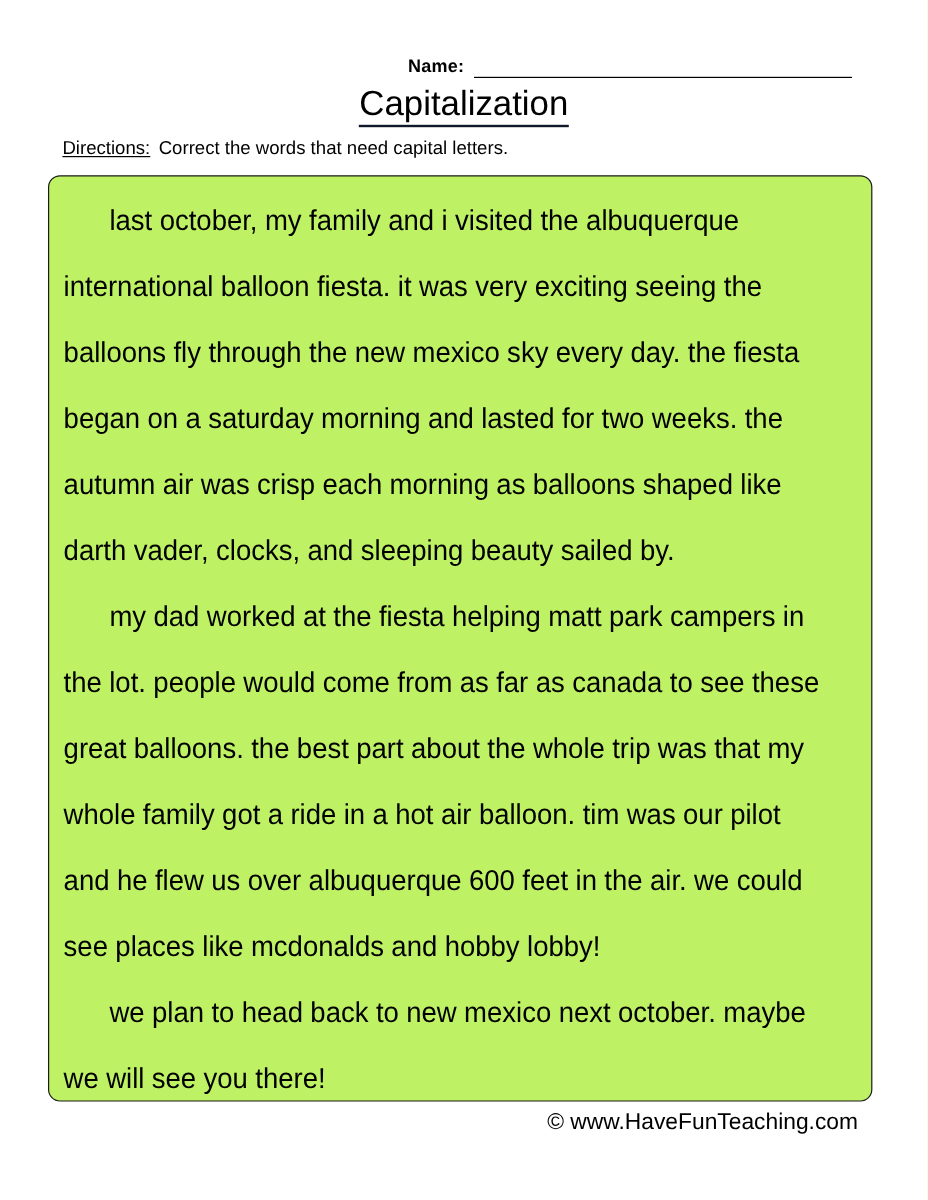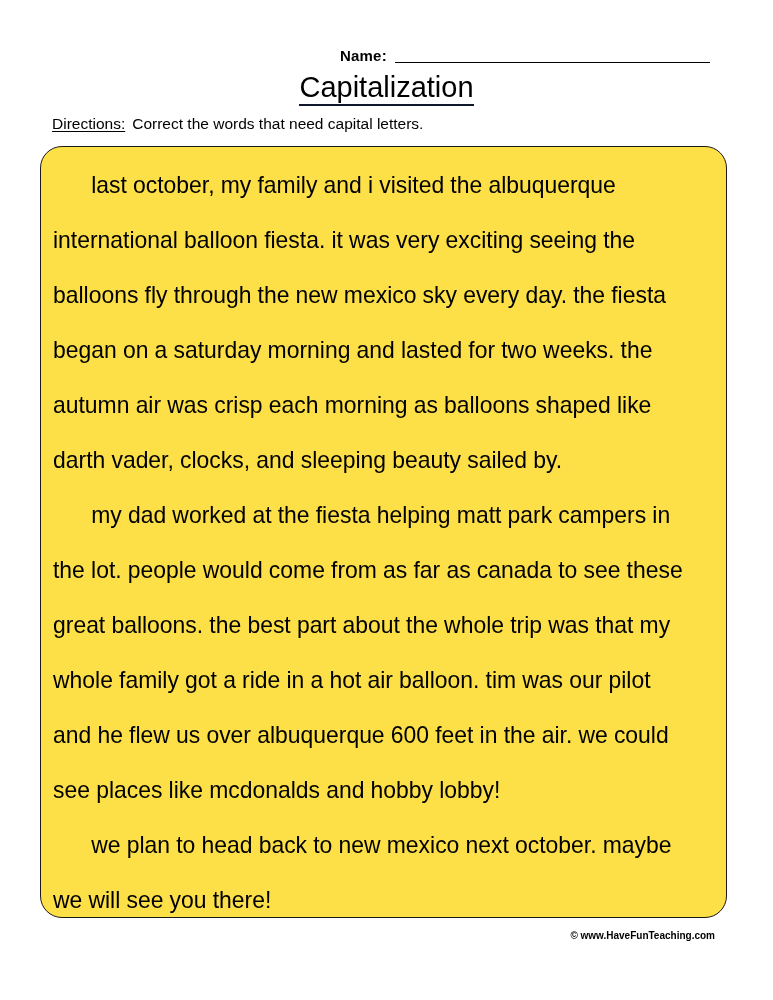--- a/index.html
+++ b/index.html
@@ -16,20 +16,21 @@
     overflow: hidden;
   }
 
   
   .name-row {
     position: absolute;
     left: 340px;
     top: 47px;
     width: 370px;
     display: flex;
+    align-items: flex-end;
   }
   .name-label {
     font-size: 15px;
     font-weight: 600;
     letter-spacing: 0.2px;
     line-height: 18px;
     white-space: nowrap;
     padding-right: 8px;
   }
   .name-blank {
@@ -75,22 +76,22 @@
 
   
   .passage-box {
     position: absolute;
     left: 40px;
     top: 146px;
     width: 687px;
     height: 772px;
     box-sizing: border-box;
     border: 1.4px solid #1a1a1a;
-    border-radius: 22px;
-    background: #fde047;
+    border-radius: 10px;
+    background: #bef264;
     padding: 0;
   }
   .passage-inner {
     position: absolute;
     left: 12px;
     top: 10px;
     right: 10px;
     font-size: 24px;
     line-height: 55px;
     font-stretch: semi-condensed;
@@ -105,24 +106,23 @@
   }
   .passage-inner p.p-gap {
     margin-top: 0px;
   }
 
   
   .footer {
     position: absolute;
     right: 58px;
     top: 928px;
-    font-size: 10px;
+    font-size: 19px;
     line-height: 16px;
     white-space: nowrap;
-    font-weight: bold;
   }
 </style>
 </head>
 <body>
 
 <div class="name-row">
   <div class="name-label">Name:</div>
   <div class="name-blank"></div>
 </div>
 

